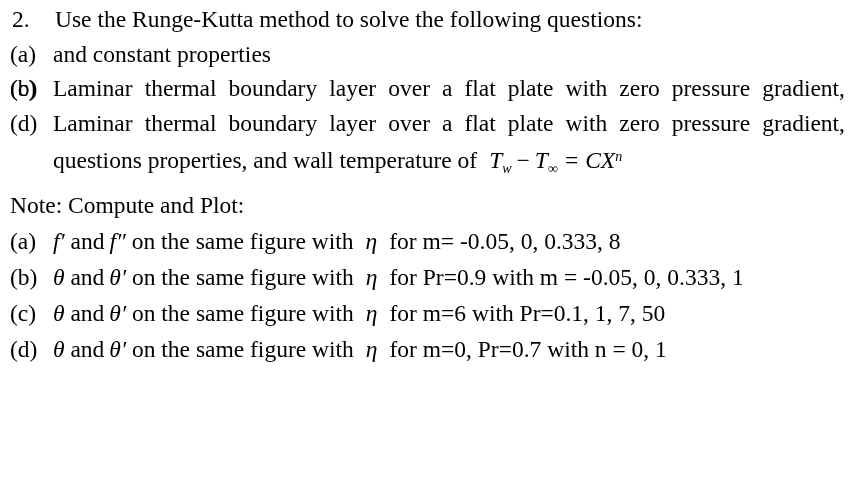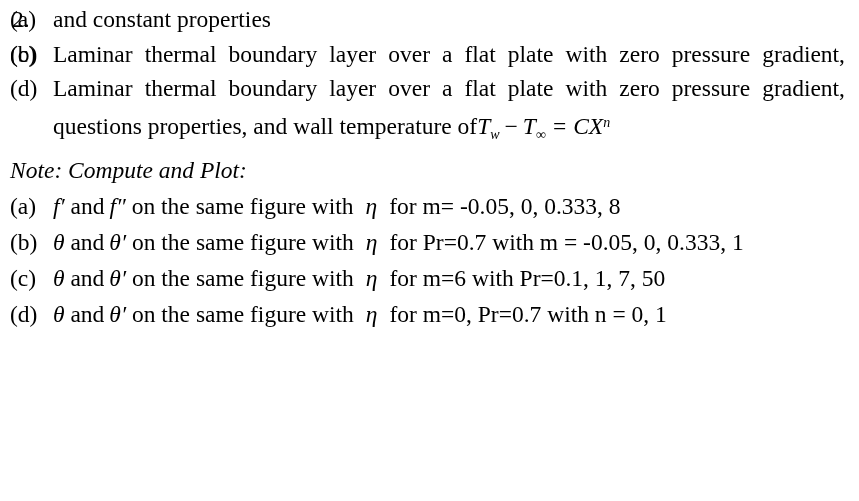--- a/index.html
+++ b/index.html
@@ -34,47 +34,47 @@
     text-align-last: justify;
   }
   .label {
     position: absolute;
     left: 0;
     top: 0;
     white-space: nowrap;
   }
   .num-label { left: 2px; }
   .note-section .line { line-height: 36px; }
-  .note-heading { padding-left: 0; font-style: italic; }
+  .note-heading { padding-left: 0; }
   .it { font-style: italic; }
   .sub {
     font-size: 14px;
     vertical-align: -5px;
   }
   .sup {
     font-size: 14px;
     vertical-align: 7px;
   }
   .eqsp { margin: 0 7px; }
   .opsp { margin: 0 5px; }
   .eta {
     font-style: italic;
     margin: 0 12px;
   }
   .after-formula { margin-left: 14px; }
-  .formula-after-text { }
+  .formula-after-text { margin-left: 12px; }
   .sym2-gap { margin-left: 5px; }
 </style>
 </head>
 <body>
 
 <div class="page">
 
   <div class="line intro-line">
-    <span class="label num-label">2.</span>
+    <span class="label num-label">2.</span><span>Use the Runge-Kutta method to solve the following questions:</span>
   </div>
 
   <div>
     <div class="line justify">
       <span class="label">(a)</span>
     </div>
     <div class="line">
       <span>and constant properties</span>
     </div>
   </div>
@@ -101,21 +101,21 @@
   </div>
 
   <div class="note-section">
     <div class="line note-heading">Note: Compute and Plot:</div>
 
     <div class="line">
       <span class="label">(a)</span><span class="it">f′</span><span> and</span><span class="it sym2-gap">f″</span><span> on the same figure with</span><span class="eta">η</span><span>for m= -0.05, 0, 0.333, 8</span>
     </div>
 
     <div class="line">
-      <span class="label">(b)</span><span class="it">θ</span><span> and</span><span class="it sym2-gap">θ′</span><span> on the same figure with</span><span class="eta">η</span><span>for Pr=0.7 with m = -0.05, 0, 0.333, 1</span>
+      <span class="label">(b)</span><span class="it">θ</span><span> and</span><span class="it sym2-gap">θ′</span><span> on the same figure with</span><span class="eta">η</span><span>for Pr=0.9 with m = -0.05, 0, 0.333, 1</span>
     </div>
 
     <div class="line">
       <span class="label">(c)</span><span class="it">θ</span><span> and</span><span class="it sym2-gap">θ′</span><span> on the same figure with</span><span class="eta">η</span><span>for m=6 with Pr=0.1, 1, 7, 50</span>
     </div>
 
     <div class="line">
       <span class="label">(d)</span><span class="it">θ</span><span> and</span><span class="it sym2-gap">θ′</span><span> on the same figure with</span><span class="eta">η</span><span>for m=0, Pr=0.7 with n = 0, 1</span>
     </div>
   </div>

